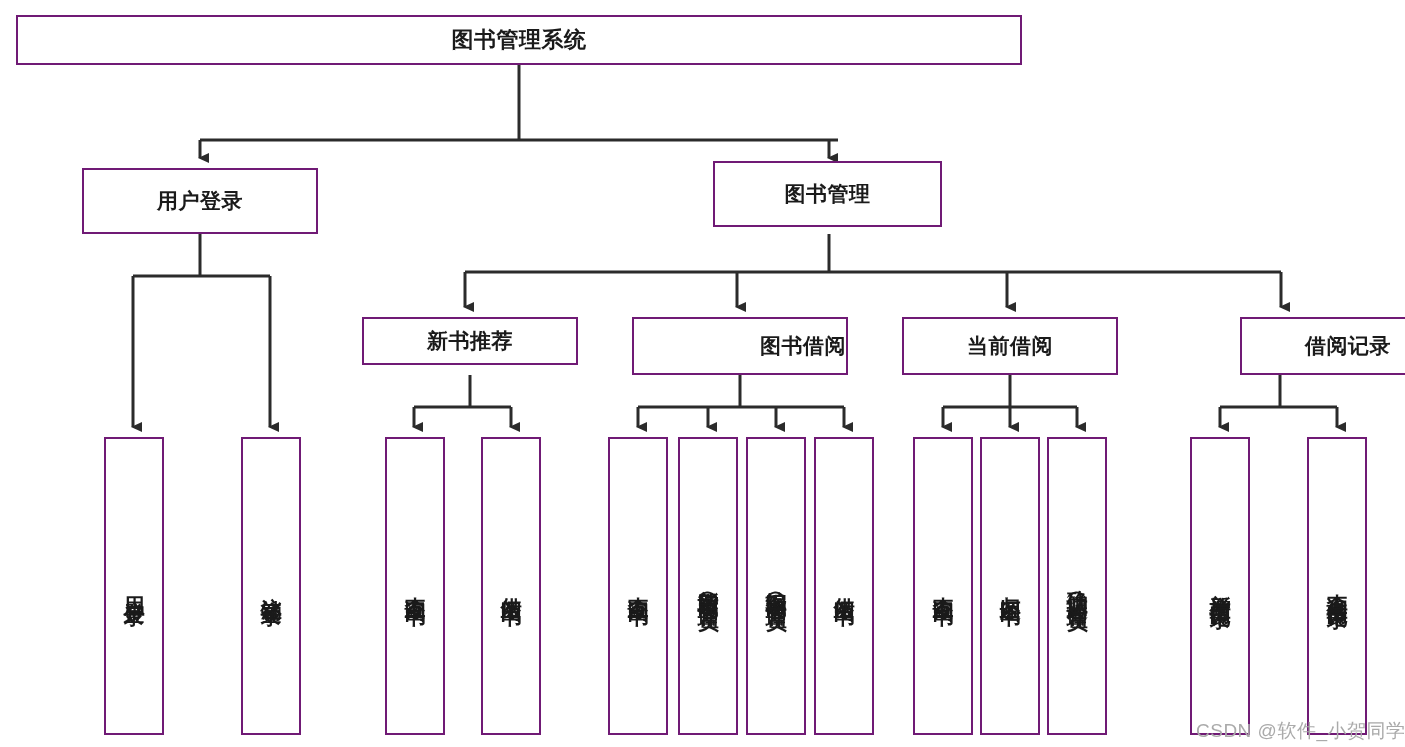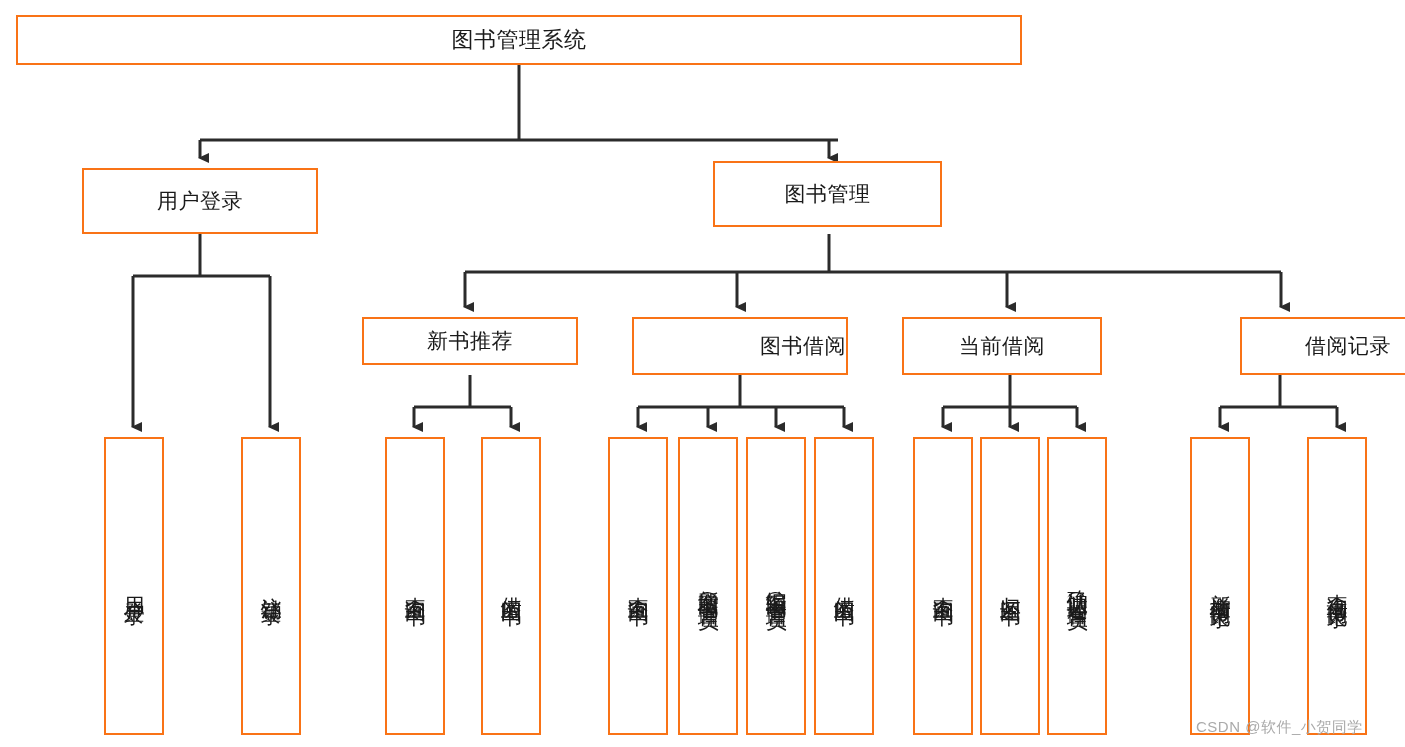--- a/index.html
+++ b/index.html
@@ -21,46 +21,47 @@
     position: absolute;
     left: 0;
     top: 0;
     width: 1405px;
     height: 747px;
     pointer-events: none;
   }
   .node {
     position: absolute;
     box-sizing: border-box;
-    border: 2px solid #f97316;
+    border: 2px solid #701a75;
     background: #ffffff;
     display: flex;
     align-items: center;
     justify-content: center;
     color: #1a1a1a;
+    font-weight: bold;
   }
   .node .label {
     font-size: 21px;
     line-height: 1.25;
     letter-spacing: 0.5px;
     white-space: nowrap;
   }
   .node.vertical .label {
     writing-mode: vertical-rl;
     text-orientation: upright;
     letter-spacing: 3px;
     font-size: 21px;
     white-space: nowrap;
   }
   .node.root .label { font-size: 22px; }
   .node.lvl1 .label { font-size: 21px; }
   .node.lvl2 .label { font-size: 21px; }
   .watermark {
     position: absolute;
-    font-size: 15px;
+    font-size: 19px;
     color: #aaaaaa;
     white-space: nowrap;
     letter-spacing: 0.5px;
   }
 </style>
 </head>
 <body>
 
 <div id="canvas">
 
@@ -125,21 +126,21 @@
   <div class="node lvl1" style="left:713px; top:161px; width:229px; height:66px;">
     <span class="label">图书管理</span>
   </div>
 
   <div class="node lvl2" style="left:362px; top:317px; width:216px; height:48px;">
     <span class="label">新书推荐</span>
   </div>
   <div class="node lvl2" style="left:632px; top:317px; width:216px; height:58px;justify-content:flex-end;">
     <span class="label">图书借阅</span>
   </div>
-  <div class="node lvl2" style="left:902px; top:317px; width:200px; height:58px;">
+  <div class="node lvl2" style="left:902px; top:317px; width:216px; height:58px;">
     <span class="label">当前借阅</span>
   </div>
   <div class="node lvl2" style="left:1240px; top:317px; width:216px; height:58px;text-align:center;">
     <span class="label">借阅记录</span>
   </div>
 
   <div class="node vertical" style="left:104px; top:437px; width:60px; height:298px;">
     <span class="label">用户登录</span>
   </div>
   <div class="node vertical" style="left:241px; top:437px; width:60px; height:298px;">

